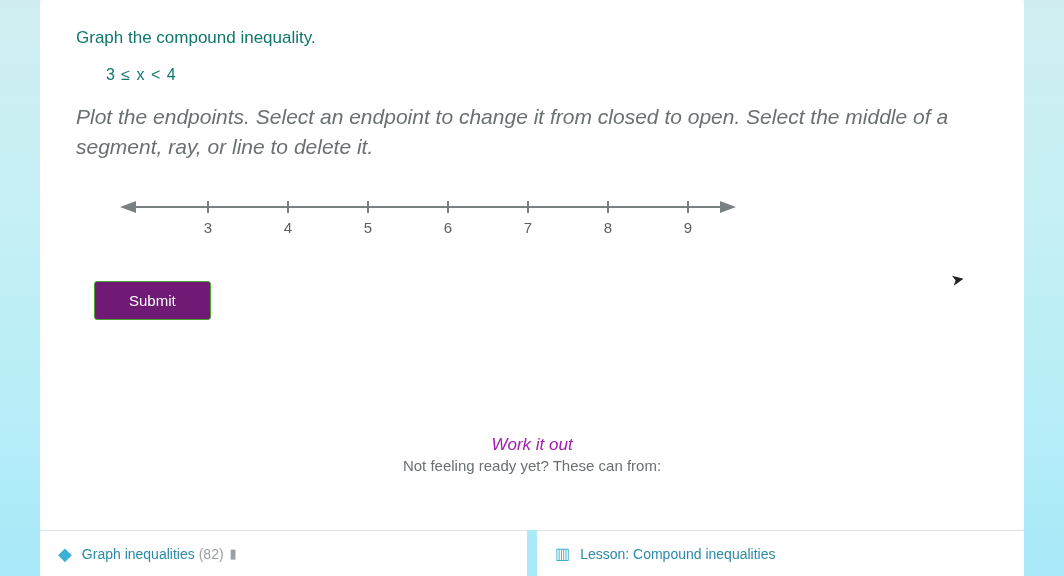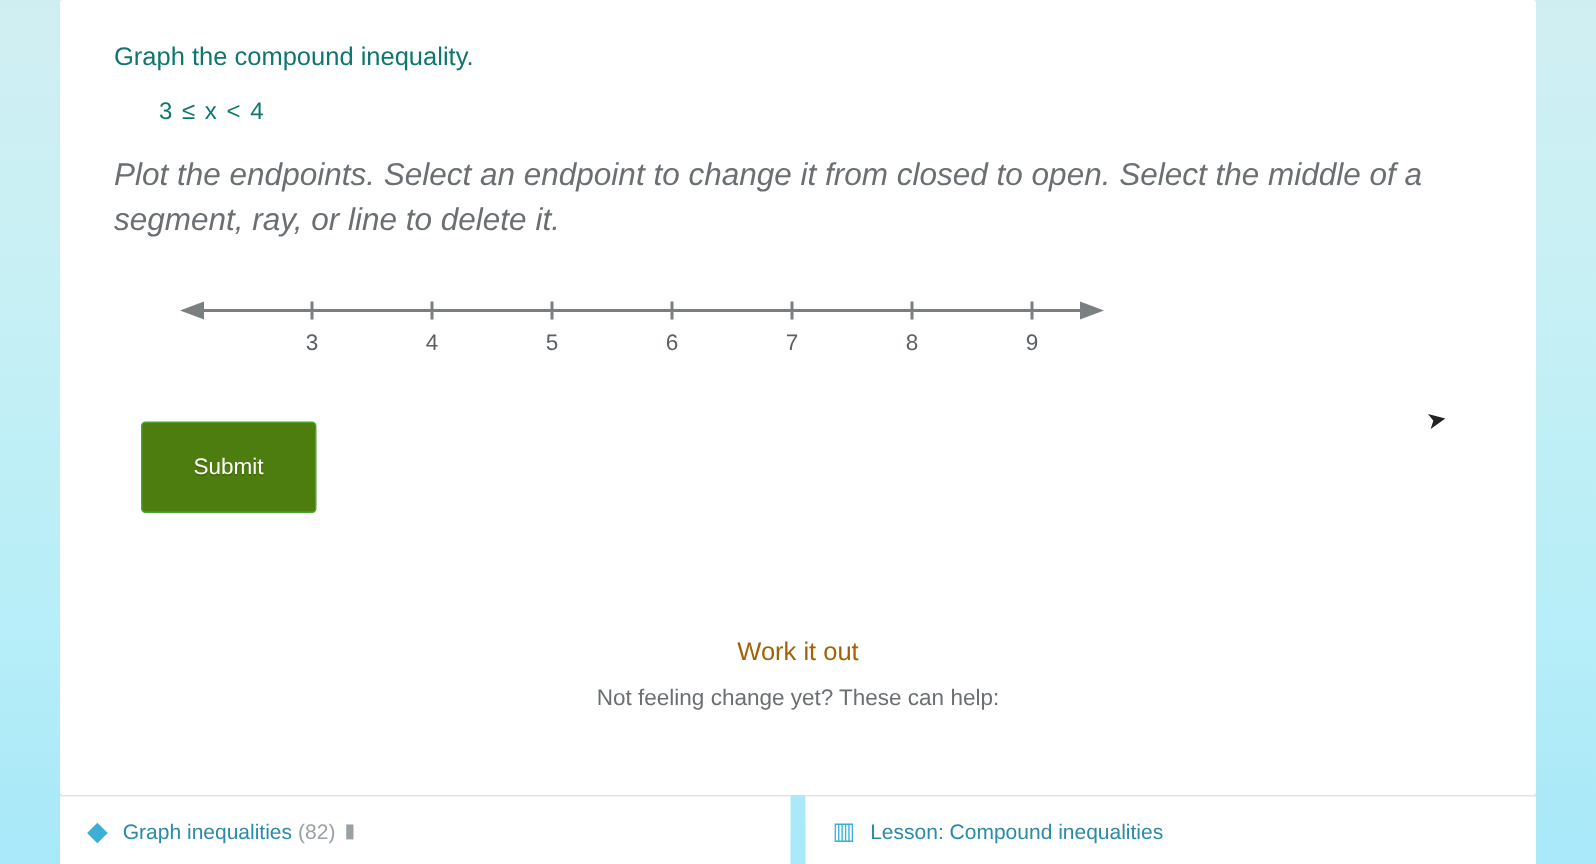--- a/index.html
+++ b/index.html
@@ -42,40 +42,41 @@
     margin-left: 42px;
     margin-bottom: 32px;
   }
   svg.numberline { display:block; }
   .nl-line { stroke:#7a7f82; stroke-width:2; }
   .nl-arrow { fill:#7a7f82; }
   .nl-tick { stroke:#7a7f82; stroke-width:2; }
   .nl-label { fill:#5a5f62; font-size:15px; font-family: Verdana, Arial, sans-serif; text-anchor:middle; }
   .submit-btn {
     display:inline-block;
-    background:#4d7c0f;
+    background:#701a75;
     color:#ffffff;
     font-size:15px;
-    padding:21px 34px;
+    padding:10px 34px;
     border-radius:3px;
     border:1px solid #4aa52e;
     cursor:pointer;
     margin-left:18px;
     text-shadow:0 1px 0 rgba(0,0,0,0.15);
   }
   .help-block {
     position:absolute;
     bottom:56px;
     left:0; right:0;
     text-align:center;
   }
   .help-title {
-    color:#a16207;
+    color:#a21caf;
     font-size:17px;
-    margin-bottom:12px;
+    margin-bottom:2px;
+    font-style:italic;
   }
   .help-sub {
     color:#6a6f72;
     font-size:15px;
   }
   .footer-links {
     position:absolute;
     bottom:0; left:40px; right:40px;
     height:46px;
     display:flex;
@@ -136,21 +137,21 @@
       <text class="nl-label" x="410" y="44">7</text>
       <text class="nl-label" x="490" y="44">8</text>
       <text class="nl-label" x="570" y="44">9</text>
     </svg>
   </div>
 
   <button class="submit-btn">Submit</button>
 
   <div class="help-block">
     <div class="help-title">Work it out</div>
-    <div class="help-sub">Not feeling change yet? These can help:</div>
+    <div class="help-sub">Not feeling ready yet? These can from:</div>
   </div>
 
   <div class="cursor-ptr">➤</div>
 </div>
 
 <div class="footer-links">
   <div class="footer-card">
     <span class="ic diamond">◆</span>
     <span class="fc-link">Graph inequalities</span>
     <span class="fc-count">(82)</span>

